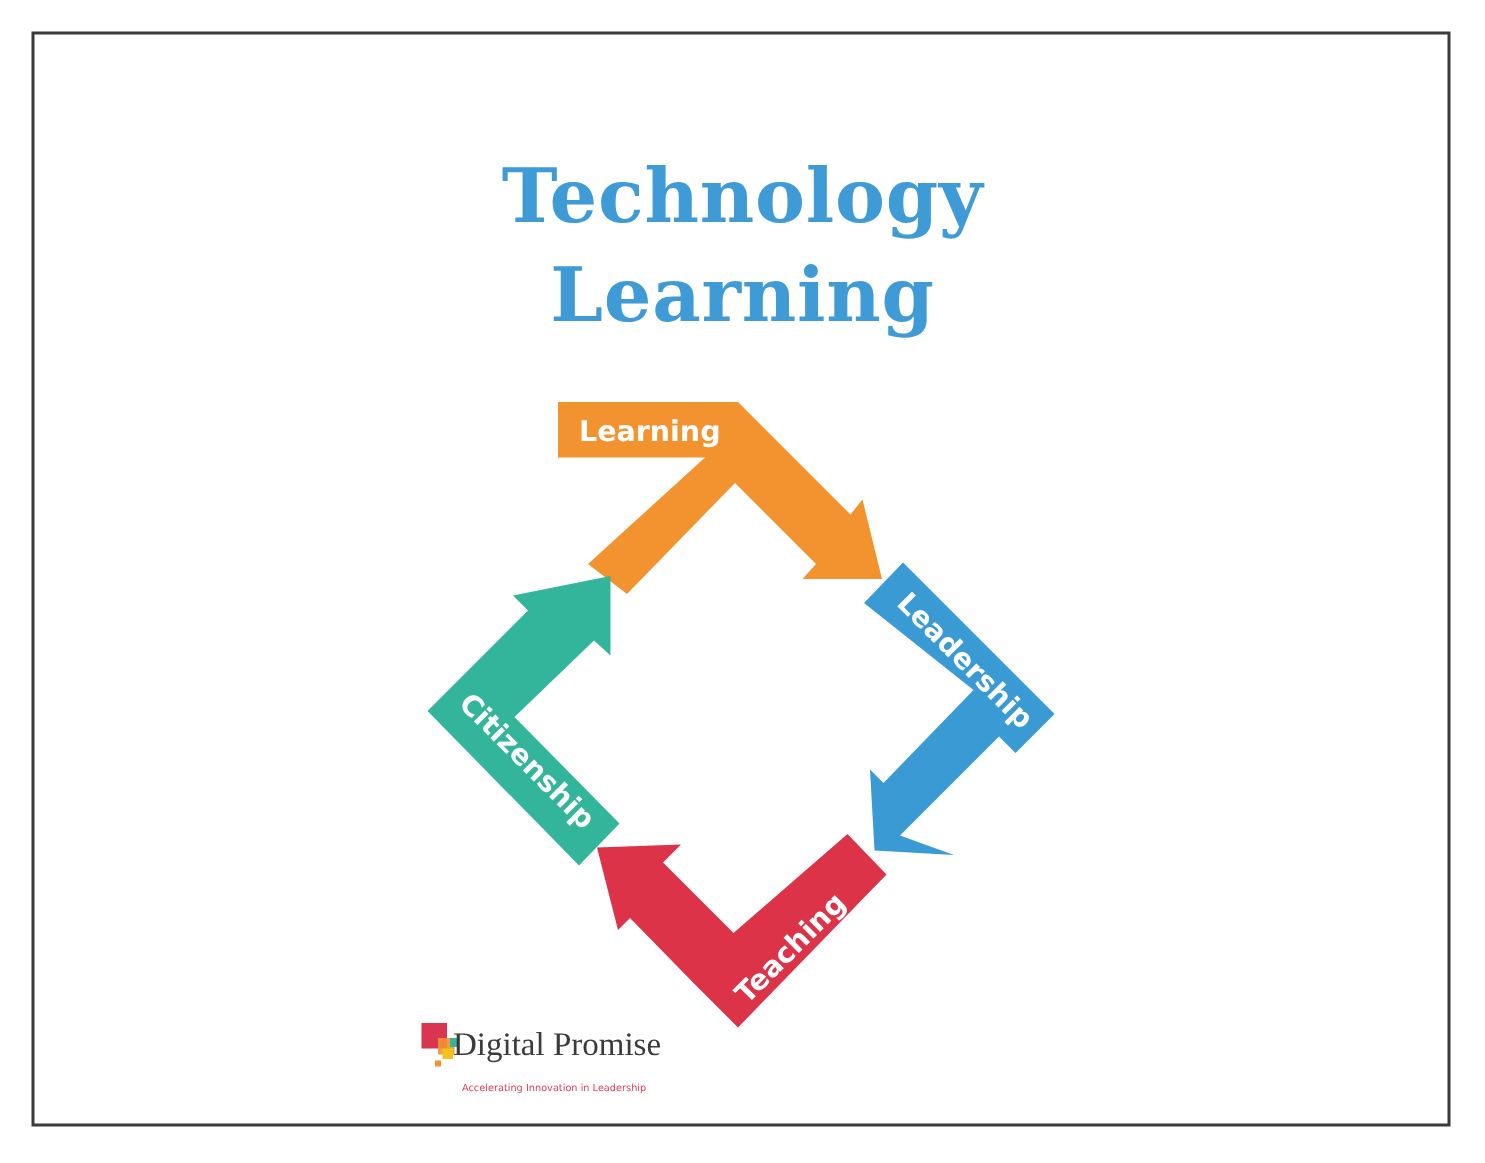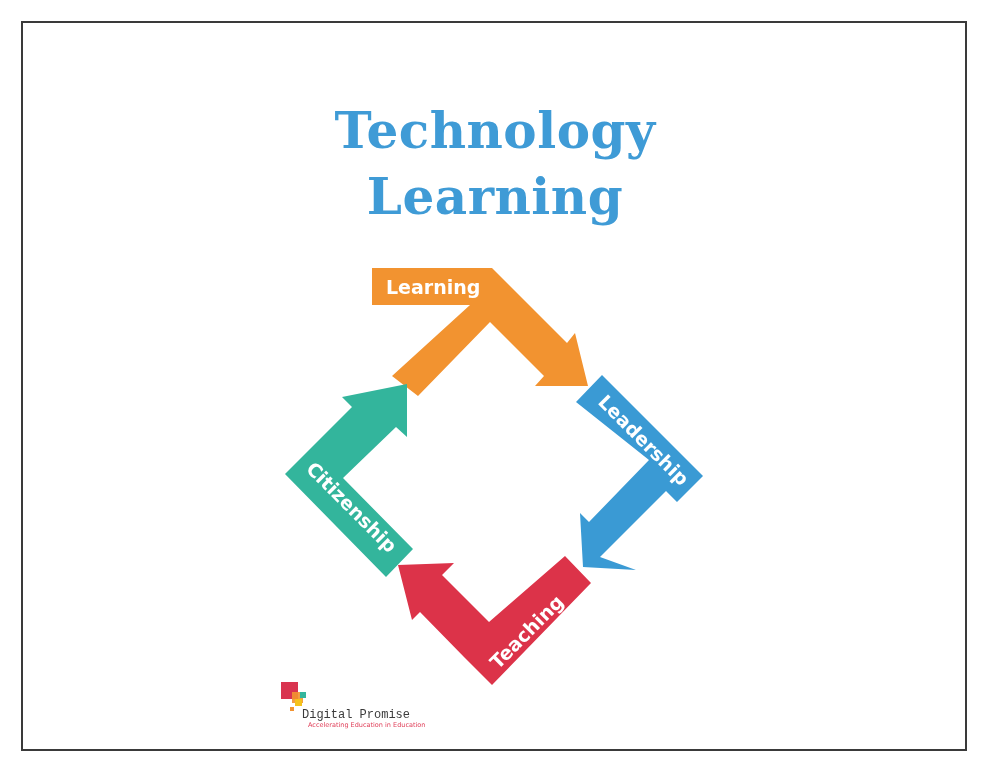--- a/index.html
+++ b/index.html
@@ -4,21 +4,21 @@
 <style>
   html, body { margin: 0; padding: 0; background: #ffffff; }
   body { width: 990px; height: 775px; position: relative; overflow: hidden; font-family: "DejaVu Sans", sans-serif; }
   .frame { position: absolute; left: 21px; top: 21px; width: 946px; height: 730px; border: 2px solid #3a3a3a; box-sizing: border-box; }
   .title { position: absolute; left: 0; width: 990px; text-align: center; color: #3f9bd6; font-family: "DejaVu Serif", serif; font-weight: bold; font-size: 50px; line-height: 62px; letter-spacing: 0.5px; }
   .t1 { top: 100px; }
   .t2 { top: 166px; }
   svg.diagram { position: absolute; left: 0; top: 0; }
   .lbl { font-family: "DejaVu Sans", sans-serif; font-weight: bold; fill: #ffffff; font-size: 19px; }
   .logo { position: absolute; left: 278px; top: 682px; width: 200px; height: 50px; }
-  .logo-name { position: absolute; left: 24px; top: 26px; font-family: Liberation Mono, monospace; font-size: 12px; color: #3b3b3b; letter-spacing: 0px; white-space: nowrap; }
+  .logo-name { position: absolute; left: 24px; top: 1px; font-family: Liberation Serif, serif; font-size: 22px; color: #3b3b3b; letter-spacing: 0px; white-space: nowrap; }
   .logo-tag { position: absolute; left: 30px; top: 39px; font-family: "DejaVu Sans", sans-serif; font-size: 6.5px; color: #e0405a; white-space: nowrap; }
   .sq { position: absolute; }
 </style>
 </head>
 <body>
 
 <div class="frame"></div>
 
 <div class="title t1">Technology</div>
 <div class="title t2">Learning</div>
@@ -46,14 +46,14 @@
   </g>
 </svg>
 
 <div class="logo">
   <div class="sq" style="left:3px;top:0px;width:17px;height:17px;background:#d93450;"></div>
   <div class="sq" style="left:14px;top:10px;width:11px;height:11px;background:#f29330;opacity:0.9;"></div>
   <div class="sq" style="left:22px;top:10px;width:6px;height:6px;background:#33b59c;"></div>
   <div class="sq" style="left:17px;top:17px;width:7px;height:7px;background:#f5c21b;"></div>
   <div class="sq" style="left:12px;top:25px;width:4px;height:4px;background:#f29330;"></div>
   <div class="logo-name">Digital Promise</div>
-  <div class="logo-tag">Accelerating Education in Education</div>
+  <div class="logo-tag">Accelerating Innovation in Leadership</div>
 </div>
 
 </body></html>

